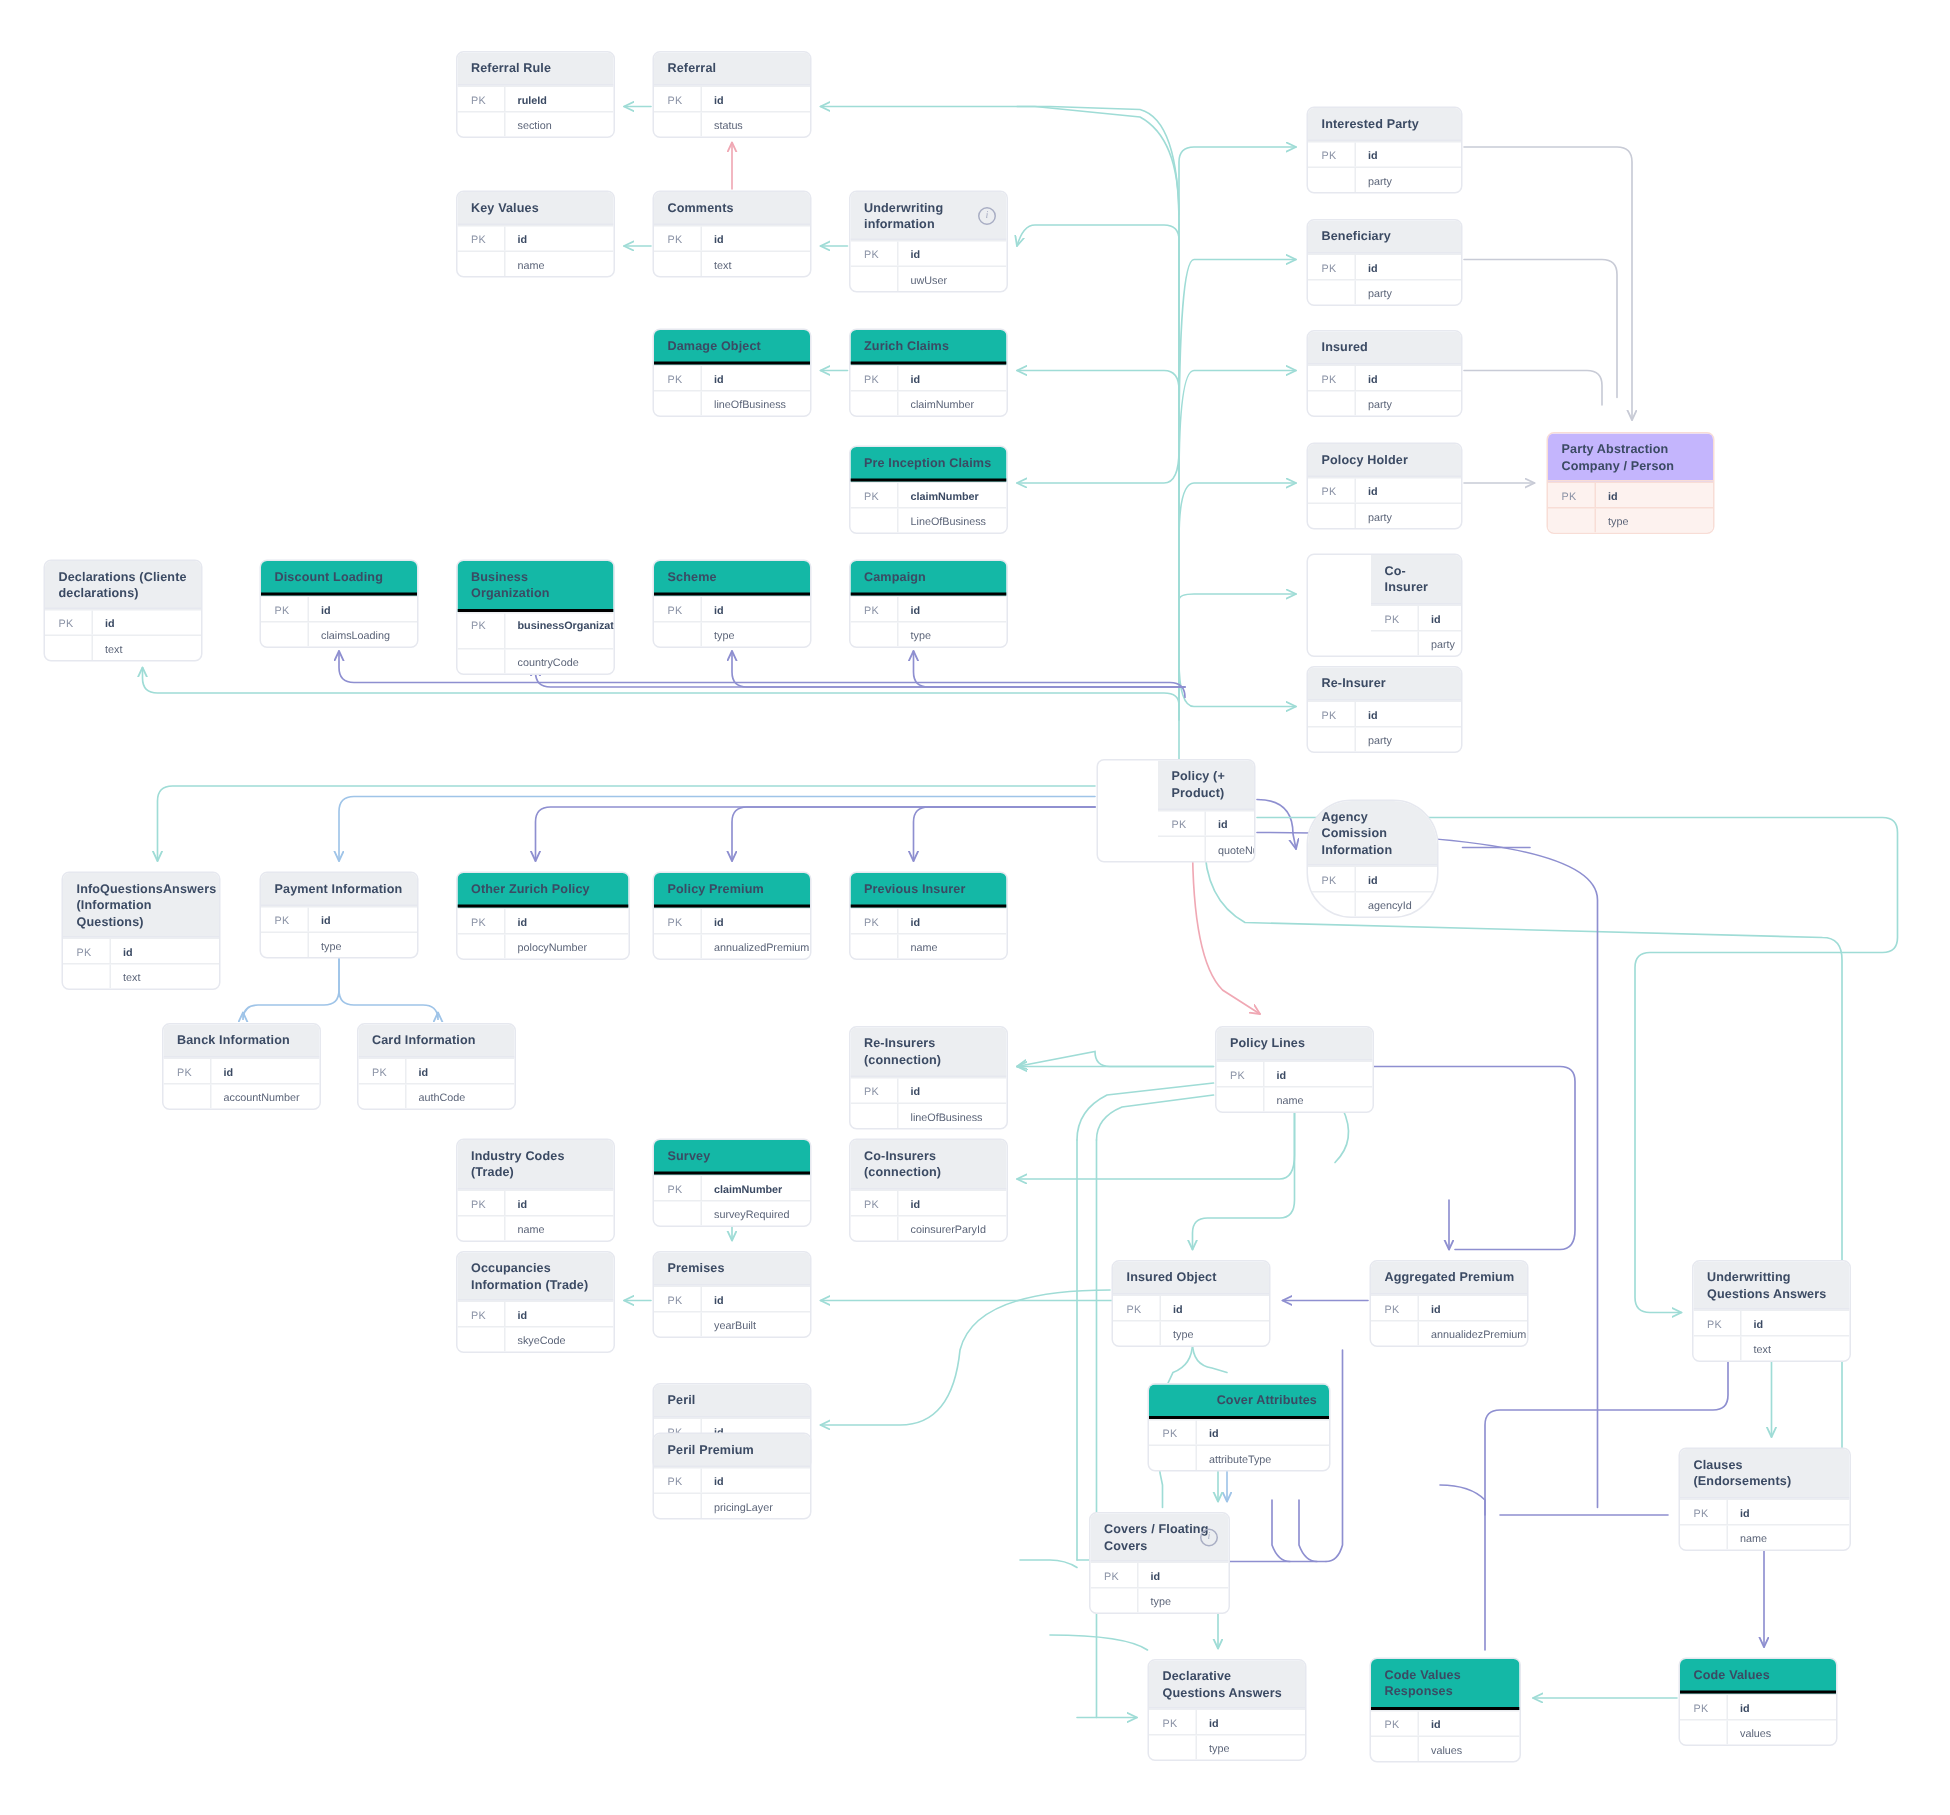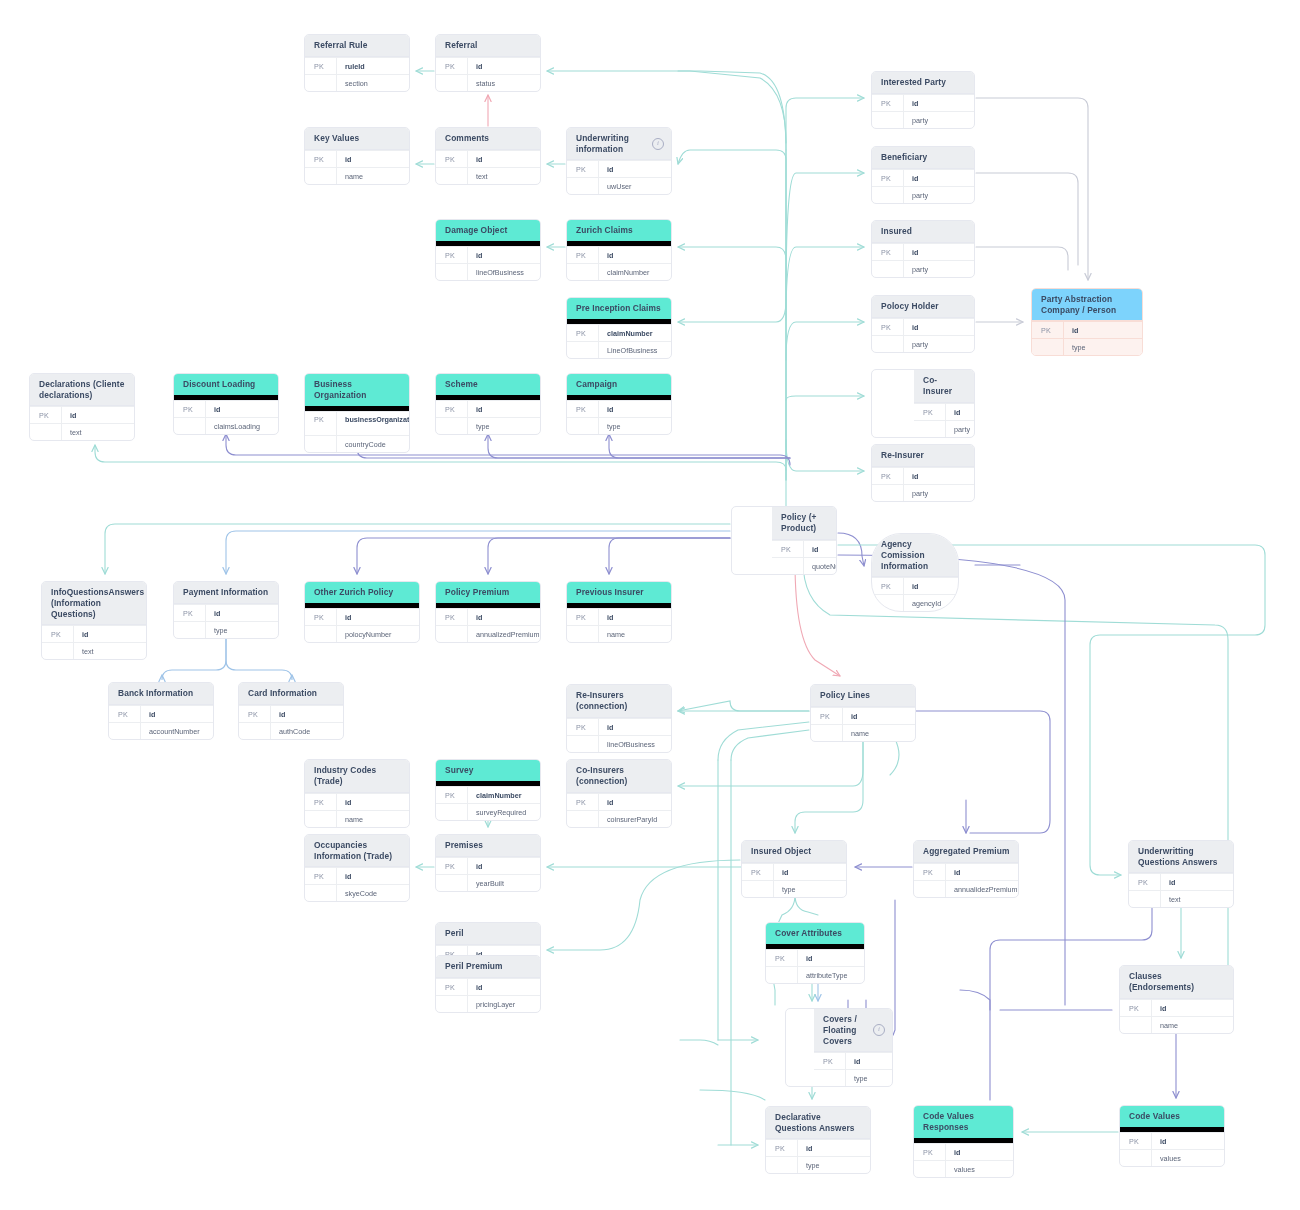--- a/index.html
+++ b/index.html
@@ -27,23 +27,23 @@
     padding:5px 8px 5px 9px;
     font-size:8.4px;
     font-weight:700;
     color:#3b4a63;
     line-height:11px;
     letter-spacing:.1px;
     position:relative;
     background:#eceef1;
     border-bottom:1px solid #e6e8ef;
   }
-  .entity.green .ehead{background:#5eead4;border-bottom:5px solid #000000;}
+  .entity.green .ehead{background:#14b8a6;border-bottom:2px solid #000000;}
   .entity.pink{border-color:#f8ddd6;}
-  .entity.pink .ehead{background:#7dd3fc;border-bottom:1px solid #f8ddd6;}
+  .entity.pink .ehead{background:#c4b5fd;border-bottom:1px solid #f8ddd6;}
   .entity.pink .row{background:#fdf2ef;border-top-color:#f8ddd6;}
   .entity.pink .cell-k{border-right-color:#f8ddd6;}
 
   .row{
     display:flex;
     border-top:1px solid #eceef1;
     height:17px;
     align-items:center;
     box-sizing:border-box;
   }
@@ -645,21 +645,21 @@
       <div class="ehead two" style="min-height: 22px;">Underwritting Questions Answers</div>
       <div class="row pk">
         <div class="cell-k">PK</div>
         <div class="cell-v">id</div>
       </div>
       <div class="row">
         <div class="cell-k"></div>
         <div class="cell-v">text</div>
       </div>
     </div>
-    <div class="entity green" style="left: 765px; top: 922px; width: 100px;">
+    <div class="entity green" style="left: 765px; top: 922px; width: 122px; text-align: right;">
       <div class="ehead">Cover Attributes</div>
       <div class="row pk">
         <div class="cell-k">PK</div>
         <div class="cell-v">id</div>
       </div>
       <div class="row">
         <div class="cell-k"></div>
         <div class="cell-v">attributeType</div>
       </div>
     </div>
@@ -689,21 +689,21 @@
       <div class="ehead">Clauses (Endorsements)</div>
       <div class="row pk">
         <div class="cell-k">PK</div>
         <div class="cell-v">id</div>
       </div>
       <div class="row">
         <div class="cell-k"></div>
         <div class="cell-v">name</div>
       </div>
     </div>
-    <div class="entity grey" style="left: 785px; top: 1008px; width: 108px; padding-left: 28px;">
+    <div class="entity grey" style="left: 726px; top: 1008px; width: 94px;">
       <div class="ehead two" style="min-height: 22px;">Covers / Floating Covers<span class="info-icon">i</span></div>
       <div class="row pk">
         <div class="cell-k">PK</div>
         <div class="cell-v">id</div>
       </div>
       <div class="row">
         <div class="cell-k"></div>
         <div class="cell-v">type</div>
       </div>
     </div>

